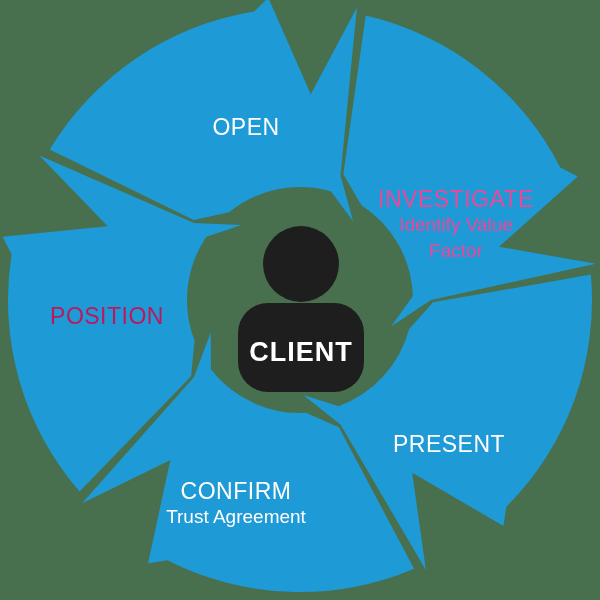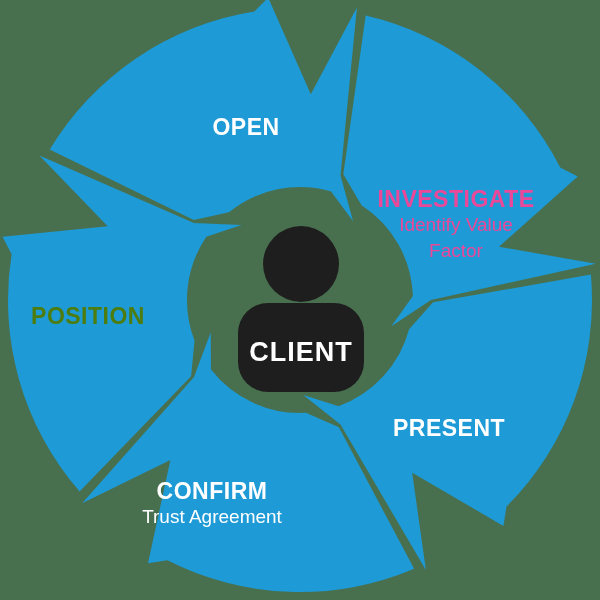--- a/index.html
+++ b/index.html
@@ -13,21 +13,21 @@
   #labels{position:absolute;left:0;top:0;width:600px;height:600px;pointer-events:none;}
   .seg-label{
     position:absolute;
     transform:translate(-50%,-50%);
     text-align:center;
     color:#ffffff;
     white-space:nowrap;
   }
   .seg-title{
     font-size:23px;
-    font-weight:bold;
+    font-weight:normal;
     letter-spacing:0.5px;
     line-height:1.15;
   }
   .seg-sub{
     font-size:19px;
     line-height:1.32;
     white-space:pre-line;
   }
   .client-text{
     font-weight:bold;
@@ -56,24 +56,24 @@
   </svg>
   <div id="labels">
       <div class="seg-label" style="left: 246px; top: 127px; color: rgb(255, 255, 255);">
         <div class="seg-title">OPEN</div>
       </div>
       <div class="seg-label" style="left: 456px; top: 224px; color: #ec4899;">
         <div class="seg-title">INVESTIGATE</div>
         <div class="seg-sub">Identify Value
 Factor</div>
       </div>
-      <div class="seg-label" style="left: 449px; top: 428px; color: rgb(255, 255, 255);">
+      <div class="seg-label" style="left: 449px; top: 444px; color: rgb(255, 255, 255);">
         <div class="seg-title">PRESENT</div>
       </div>
-      <div class="seg-label" style="left: 212px; top: 504px; color: rgb(255, 255, 255);">
+      <div class="seg-label" style="left: 236px; top: 504px; color: rgb(255, 255, 255);">
         <div class="seg-title">CONFIRM</div>
         <div class="seg-sub">Trust Agreement</div>
       </div>
-      <div class="seg-label" style="left: 88px; top: 316px; color: #4d7c0f;">
+      <div class="seg-label" style="left: 107px; top: 316px; color: #be185d;">
         <div class="seg-title">POSITION</div>
       </div>
     </div>
 </div>
 
 </body></html>

